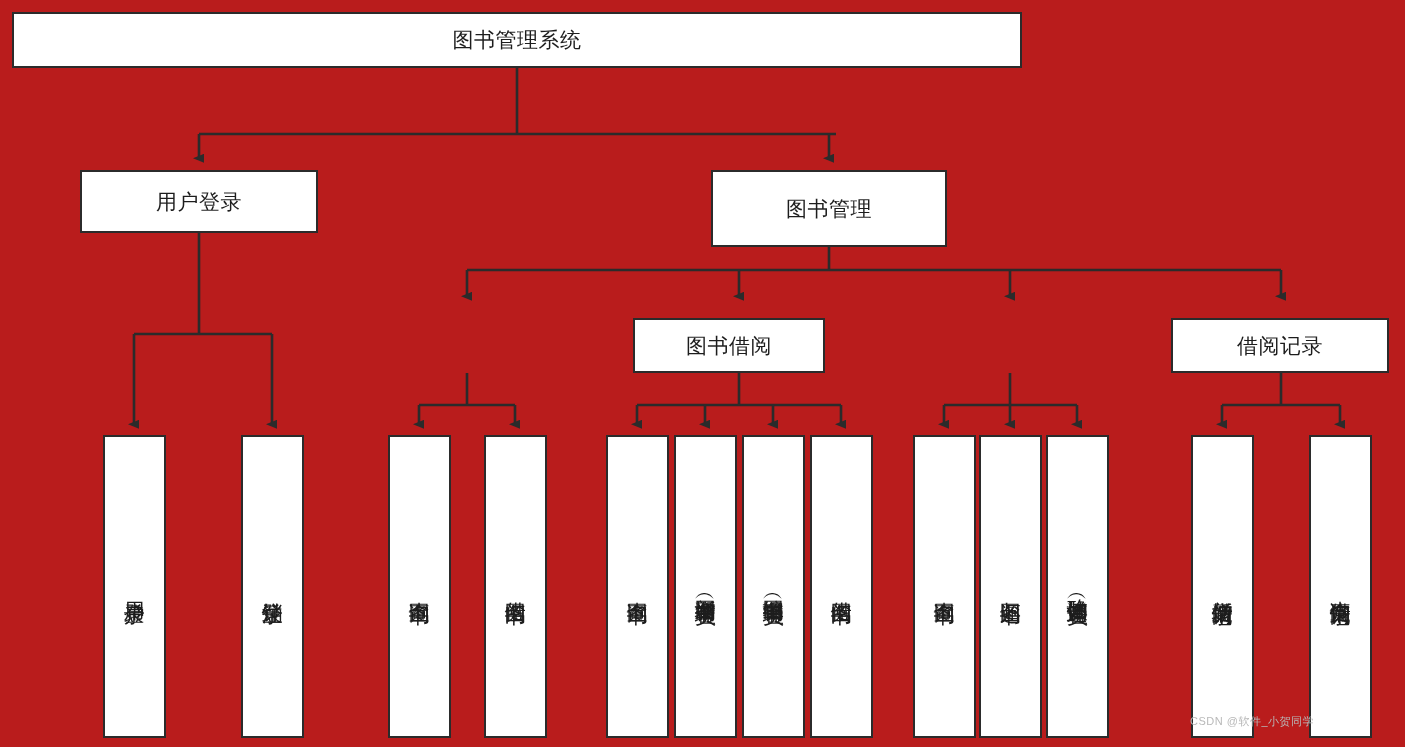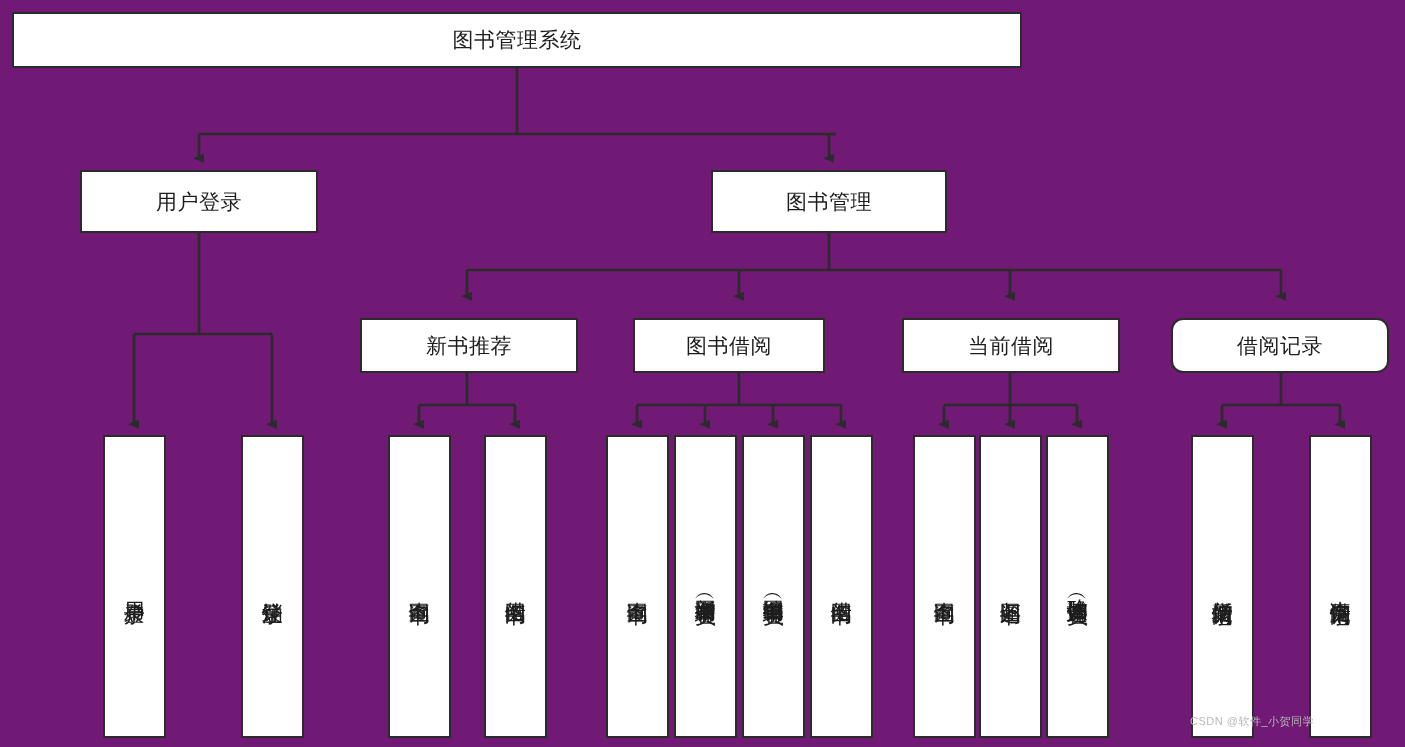--- a/index.html
+++ b/index.html
@@ -10,21 +10,21 @@
   body {
     width: 1405px;
     height: 747px;
     font-family: "Liberation Sans", "DejaVu Sans", sans-serif;
     overflow: hidden;
   }
   #diagram-root {
     position: relative;
     width: 1405px;
     height: 747px;
-    background: #701a75;
+    background: #b91c1c;
   }
   svg.wires {
     position: absolute;
     left: 0;
     top: 0;
     width: 1405px;
     height: 747px;
     pointer-events: none;
   }
   .node {
@@ -125,37 +125,31 @@
   </svg>
 
   <div class="node horizontal" style="left:12px; top:12px; width:1010px; height:56px;">
     <span class="node-label">图书管理系统</span>
   </div>
 
   <div class="node horizontal" style="left:80px; top:170px; width:238px; height:63px;">
     <span class="node-label">用户登录</span>
   </div>
 
-  <div class="node horizontal" style="left:711px; top:170px; width:236px; height:63px;justify-content:center;">
+  <div class="node horizontal" style="left:711px; top:170px; width:236px; height:77px;justify-content:center;">
     <span class="node-label">图书管理</span>
   </div>
 
-  <div class="node horizontal" style="left:360px; top:318px; width:218px; height:55px;">
-    <span class="node-label">新书推荐</span>
-  </div>
 
   <div class="node horizontal" style="left:633px; top:318px; width:192px; height:55px;">
     <span class="node-label">图书借阅</span>
   </div>
 
-  <div class="node horizontal" style="left:902px; top:318px; width:218px; height:55px;">
-    <span class="node-label">当前借阅</span>
-  </div>
-
-  <div class="node horizontal" style="left:1171px; top:318px; width:218px; height:55px;border-radius:12px;">
+
+  <div class="node horizontal" style="left:1171px; top:318px; width:218px; height:55px;">
     <span class="node-label">借阅记录</span>
   </div>
 
   <div class="node vertical" style="left:103px; top:435px; width:63px; height:303px;">
     <span class="node-label">用户登录</span>
   </div>
 
   <div class="node vertical" style="left:241px; top:435px; width:63px; height:303px;">
     <span class="node-label">注销登录</span>
   </div>

